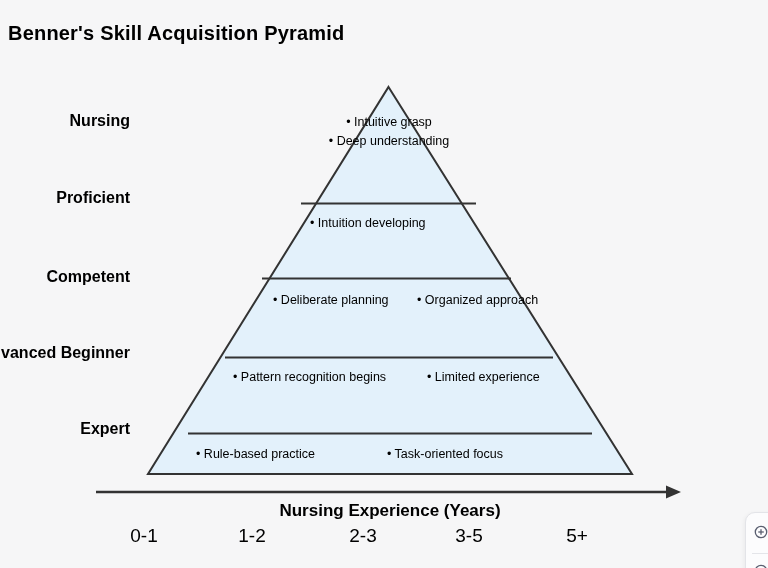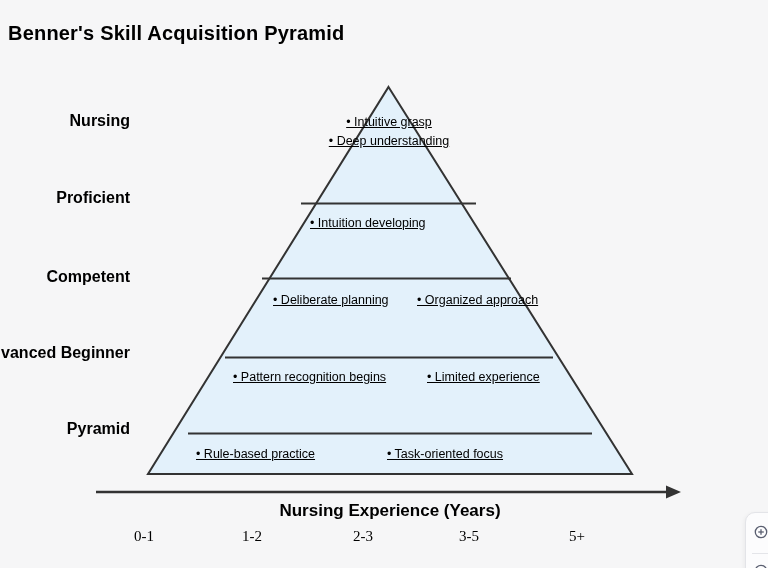--- a/index.html
+++ b/index.html
@@ -27,38 +27,36 @@
     transform: translateY(-50%);
     white-space: nowrap;
     font-size: 16px;
     font-weight: bold;
     text-align: right;
   }
   .bullets {
     font-size: 12.5px;
     line-height: 19px;
     white-space: nowrap;
-    text-decoration: underline;
   }
   .bullets.center {
     transform: translateX(-50%);
     text-align: center;
   }
   .axis-title {
     left: 12px; right: 0; top: 501px;
     text-align: center;
     font-size: 17px;
     font-weight: bold;
   }
   .tick {
     transform: translate(-50%, -50%);
     top: 536px;
-    font-size: 15px;
+    font-size: 19px;
     white-space: nowrap;
-    font-family: Liberation Serif, serif;
   }
   .zoom-panel {
     left: 745px; top: 512px;
     width: 48px; height: 70px;
     background: #fcfcfd;
     border: 1px solid #e3e4e8;
     border-radius: 10px 0 0 0;
     box-shadow: -1px 1px 4px rgba(0,0,0,0.05);
   }
   .icon-btn {
@@ -89,21 +87,21 @@
   <line x1="225" y1="357.5" x2="553" y2="357.5" stroke="#333333" stroke-width="1.8"></line>
   <line x1="188" y1="433.5" x2="592" y2="433.5" stroke="#333333" stroke-width="1.8"></line>
   <line x1="96" y1="492" x2="668" y2="492" stroke="#333333" stroke-width="2.6"></line>
   <polygon points="681,492 666,485.5 666,498.5" fill="#333333"></polygon>
 </svg>
 
 <div class="abs side-label" style="top:121px">Nursing</div>
 <div class="abs side-label" style="top:198px">Proficient</div>
 <div class="abs side-label" style="top:277px">Competent</div>
 <div class="abs side-label" style="top:353px">Advanced Beginner</div>
-<div class="abs side-label" style="top:429px">Pyramid</div>
+<div class="abs side-label" style="top:429px">Expert</div>
 
 <div class="abs bullets center" style="left:389px; top:113px">
   <div>• Intuitive grasp</div>
   <div>• Deep understanding</div>
 </div>
 
 <div class="abs bullets" style="left:310px; top:214px">
   <div>• Intuition developing</div>
 </div>
 

